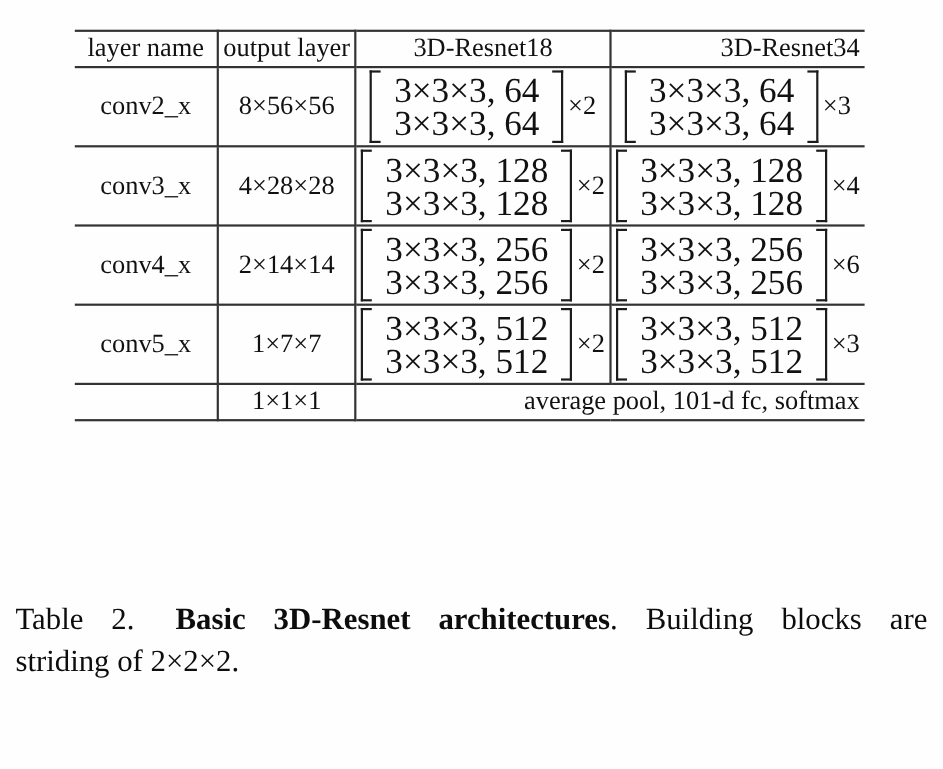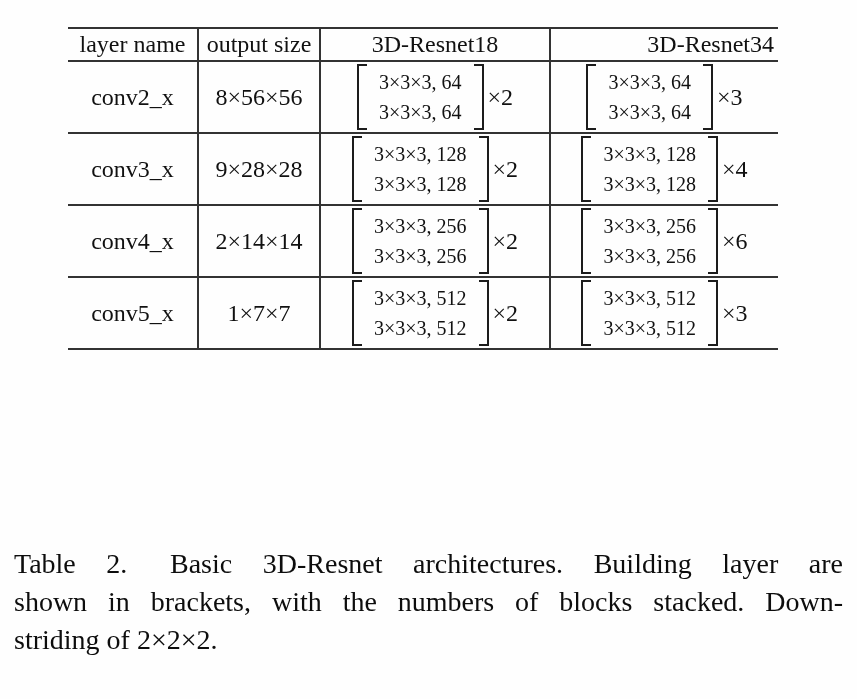--- a/index.html
+++ b/index.html
@@ -52,54 +52,54 @@
     border-right: 2px solid #1c1c1c;
     border-top: 2px solid #1c1c1c;
     border-bottom: 2px solid #1c1c1c;
   }
   .mrows {
     display: flex;
     flex-direction: column;
     justify-content: center;
     padding: 3px 12px;
     line-height: 30px;
-    font-size: 20px;
+    font-size: 32px;
   }
   .mult { font-size: 24px; margin-left: 4px; }
 
   
   .caption {
     position: absolute;
     left: 14px; top: 545px;
     width: 829px;
     font-size: 28px;
     line-height: 38px;
     color: #0d0d0d;
   }
   .cap-line { text-align: justify; text-align-last: justify; }
   .cap-line.last { text-align-last: auto; }
-  .cap-bold { font-weight: normal; margin-left: 12px; }
+  .cap-bold { font-weight: bold; margin-left: 12px; }
 </style>
 </head>
 <body>
 
 <div class="page">
 
   <table class="arch">
     <colgroup>
       <col style="width:130px">
       <col style="width:122px">
       <col style="width:230px">
       <col style="width:228px">
     </colgroup>
 
     <tbody>
         <tr class="small-row">
       <td>layer name</td>
-      <td>output size</td>
+      <td>output layer</td>
       <td>3D-Resnet18</td>
       <td>3D-Resnet34</td>
     </tr>
 
 
     <tr class="block-row">
       <td>conv2_x</td>
       <td>8×56×56</td>
       <td>
         <div class="cellflex">
@@ -124,21 +124,21 @@
             </span>
             <span class="bracket br"></span>
           </span>
           <span class="mult">×3</span>
         </div>
       </td>
     </tr>
 
     <tr class="block-row">
       <td>conv3_x</td>
-      <td>9×28×28</td>
+      <td>4×28×28</td>
       <td>
         <div class="cellflex">
           <span class="matrix">
             <span class="bracket bl"></span>
             <span class="mrows">
               <span>3×3×3, 128</span>
               <span>3×3×3, 128</span>
             </span>
             <span class="bracket br"></span>
           </span>
@@ -215,22 +215,26 @@
               <span>3×3×3, 512</span>
               <span>3×3×3, 512</span>
             </span>
             <span class="bracket br"></span>
           </span>
           <span class="mult">×3</span>
         </div>
       </td>
     </tr>
 
+    <tr class="small-row">
+      <td></td>
+      <td>1×1×1</td>
+      <td colspan="2">average pool, 101-d fc, softmax</td>
+    </tr>
   </tbody>
     </table>
 
   <div class="caption">
-    <div class="cap-line"><span>Table 2. </span><span class="cap-bold">Basic 3D-Resnet architectures</span><span>. Building layer are</span></div>
-    <div class="cap-line">shown in brackets, with the numbers of blocks stacked. Down-</div>
+    <div class="cap-line"><span>Table 2. </span><span class="cap-bold">Basic 3D-Resnet architectures</span><span>. Building blocks are</span></div>
     <div class="cap-line last">striding of 2×2×2.</div>
   </div>
 
 </div>
 
 </body></html>

